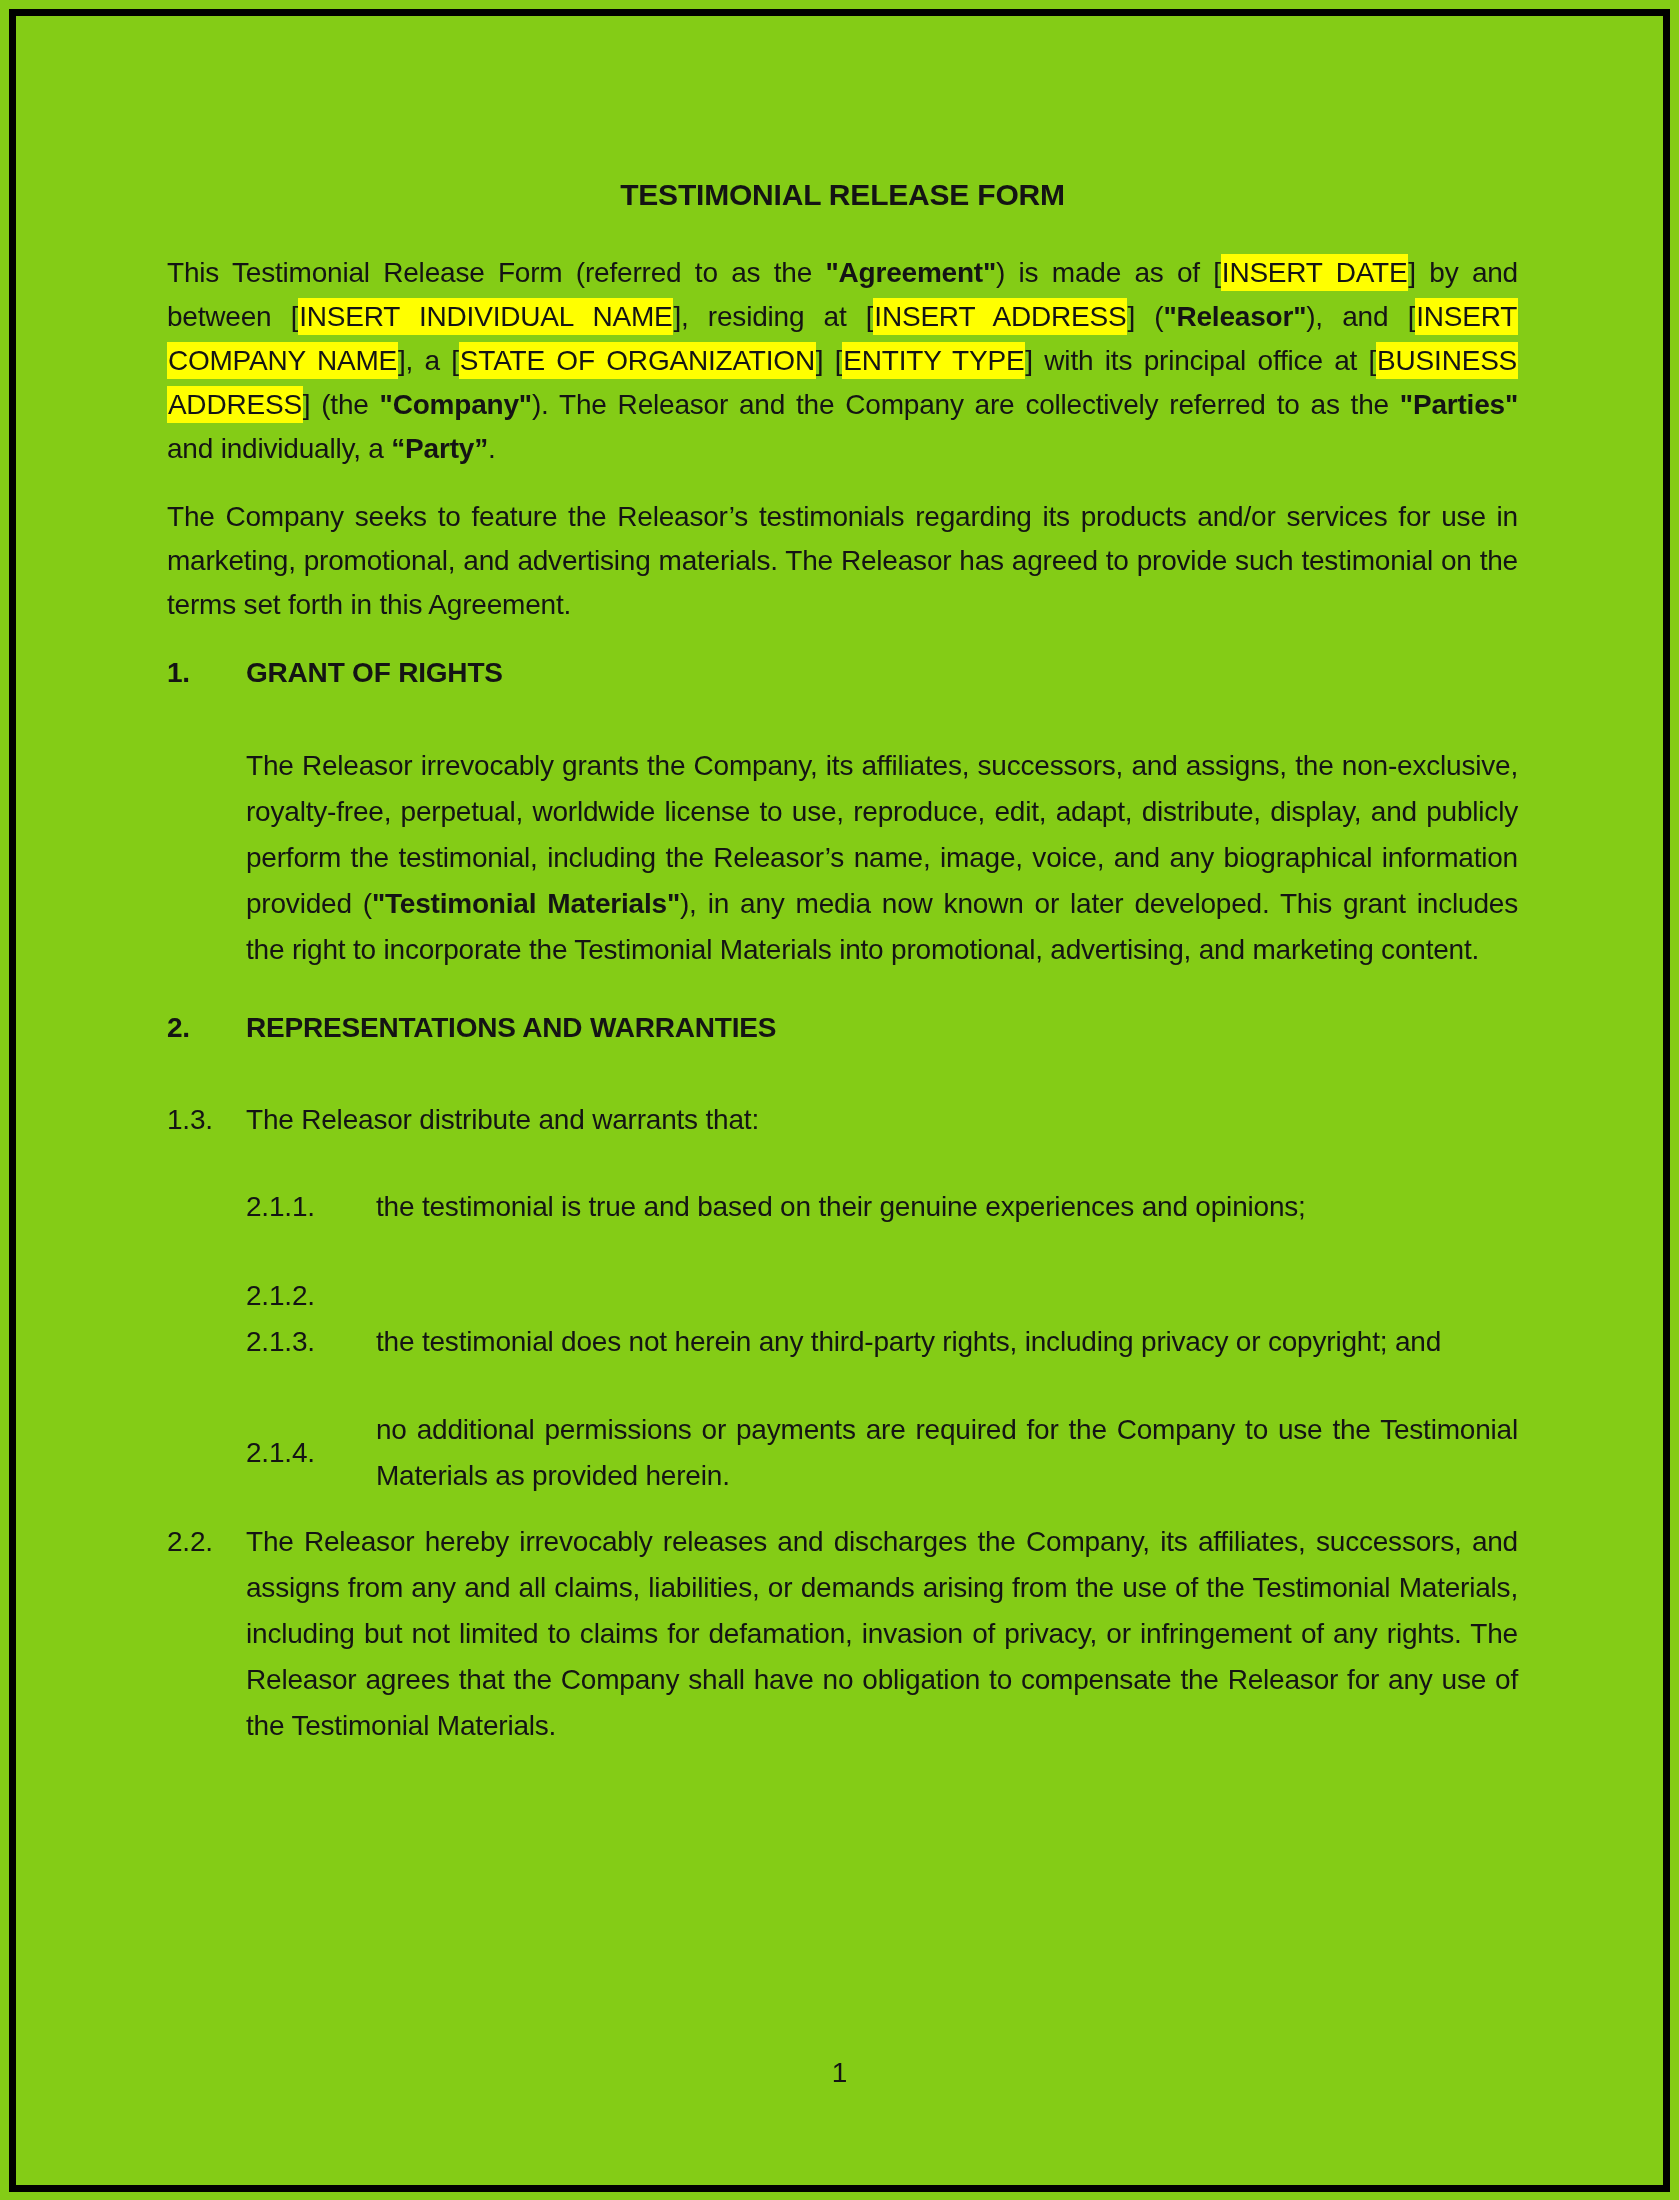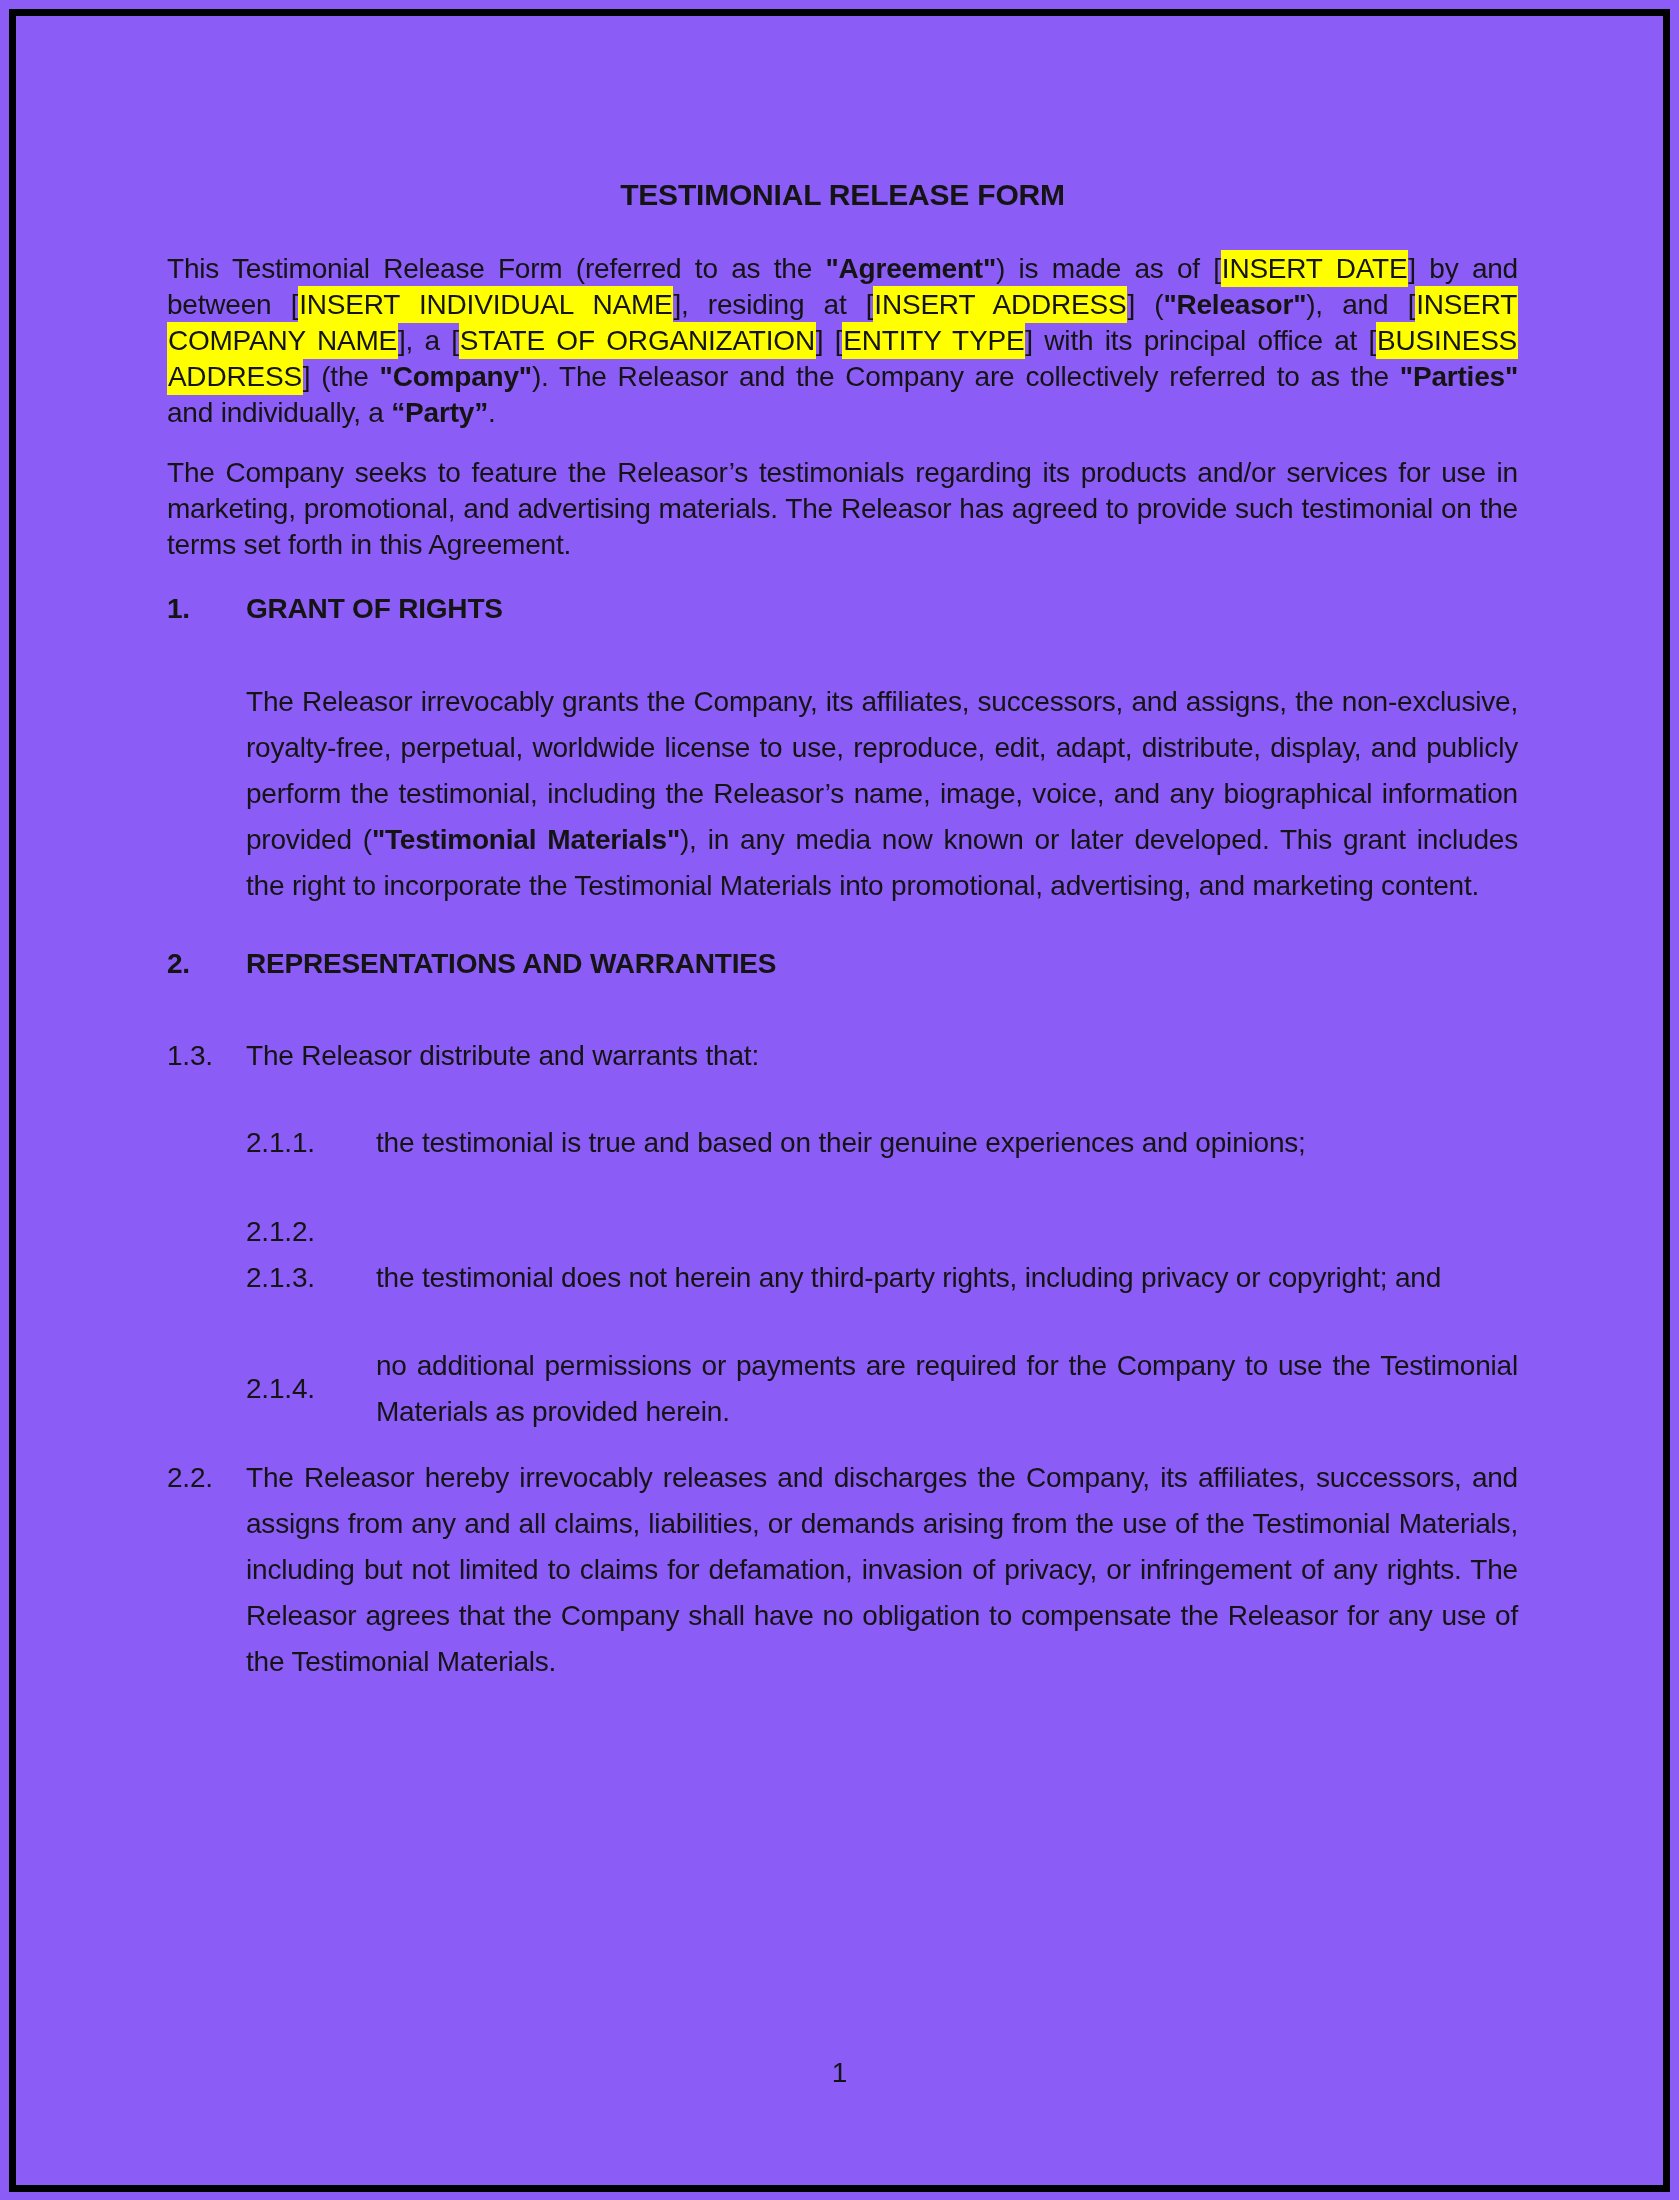--- a/index.html
+++ b/index.html
@@ -4,21 +4,21 @@
 <style>
   html, body {
     margin: 0;
     padding: 0;
     background: #ffffff;
   }
   .page {
     position: relative;
     width: 1679px;
     height: 2201px;
-    background: #8b5cf6;
+    background: #84cc16;
     font-family: "Liberation Sans", sans-serif;
     color: #141414;
     overflow: hidden;
   }
   .border-frame {
     position: absolute;
     top: 8.8px;
     left: 8.8px;
     right: 8.8px;
     bottom: 8.8px;
@@ -35,21 +35,21 @@
   }
   .title {
     font-size: 30px;
     font-weight: bold;
     text-align: center;
     line-height: 44px;
     margin: 0 0 34px 0;
   }
   .para {
     margin: 0;
-    line-height: 36px;
+    line-height: 44px;
   }
   .justify { text-align: justify; }
   .b { font-weight: bold; }
   .hl {
     background: #ffff00;
     box-decoration-break: clone;
     -webkit-box-decoration-break: clone;
     padding: 2.6px 0.9px;
   }
   .intro-p1 { margin-bottom: 24px; }

